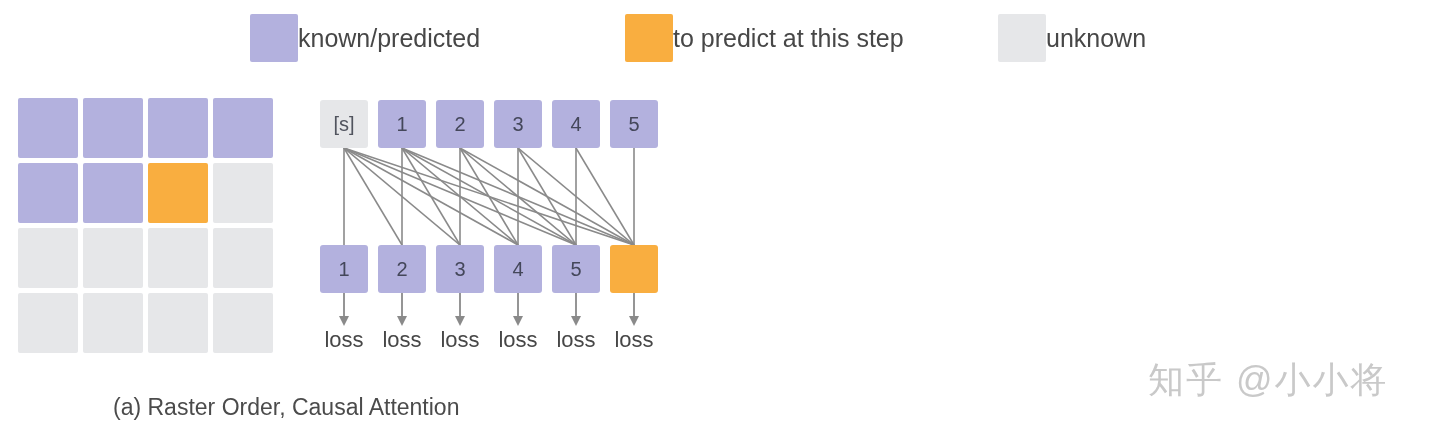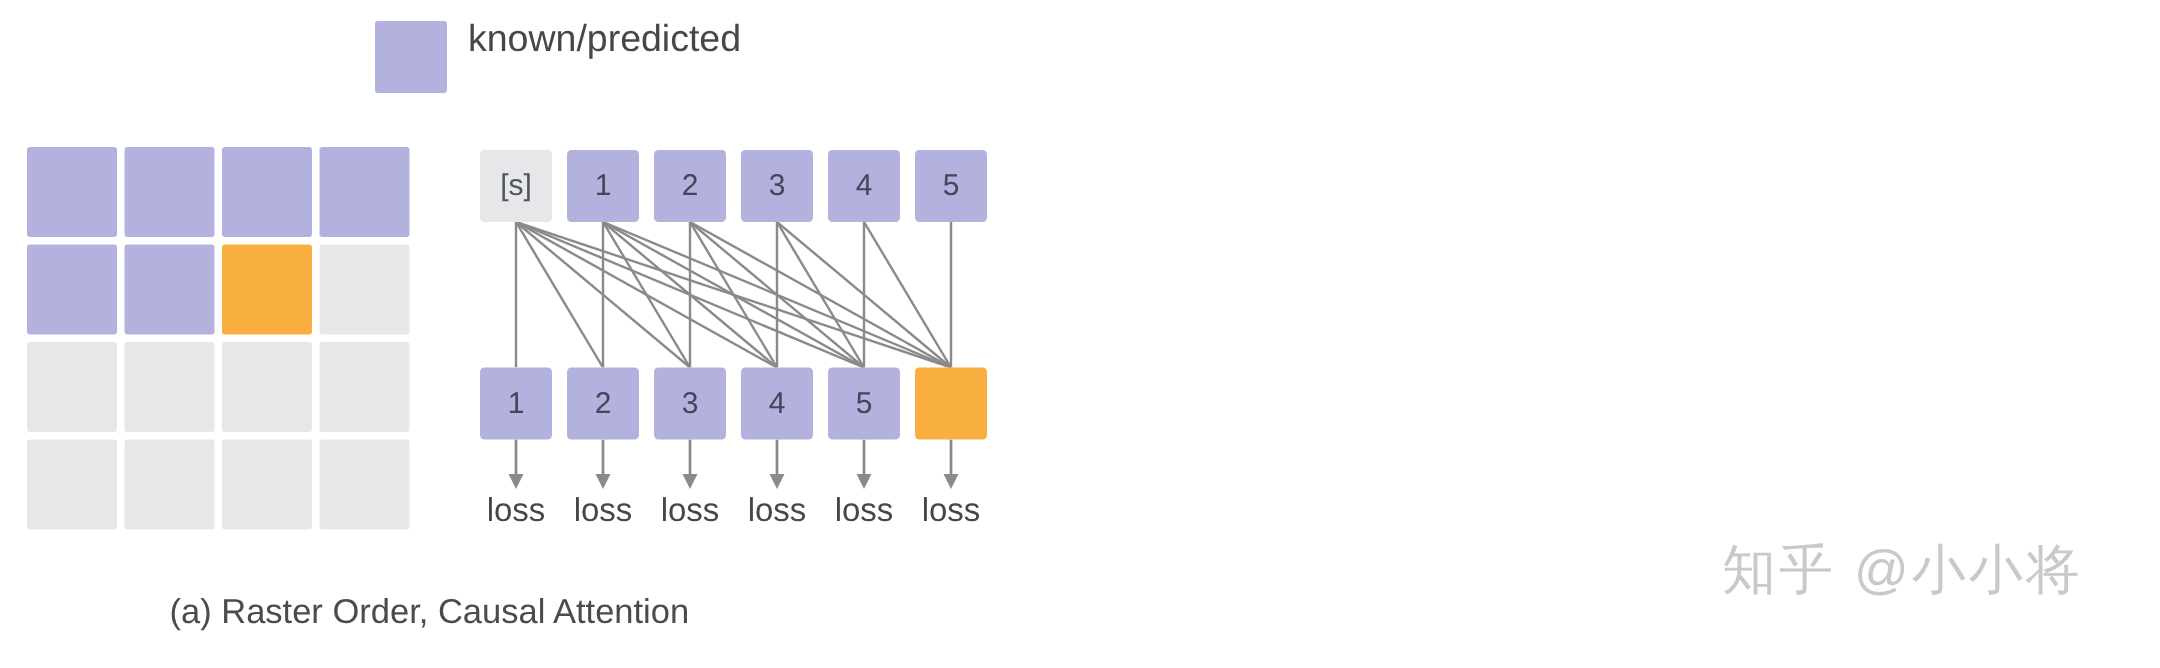--- a/index.html
+++ b/index.html
@@ -19,22 +19,21 @@
   
   .legend {
     position: absolute;
     left: 0; top: 0;
     width: 1440px;
     height: 72px;
   }
   .legend-item {
     position: absolute;
     display: flex;
-    align-items: flex-start;
-    gap: 14px;
+    align-items: center;
     top: 14px;
   }
   .legend-swatch {
     width: 48px;
     height: 48px;
     border-radius: 2px;
   }
   .legend-label {
     font-size: 25px;
     color: #474747;
@@ -138,20 +137,28 @@
     white-space: nowrap;
   }
 </style>
 </head>
 <body>
 
 <div class="legend">
   <div class="legend-item li0">
     <span class="legend-swatch c-known"></span>
     <span class="legend-label">known/predicted</span>
+  </div>
+  <div class="legend-item li1">
+    <span class="legend-swatch c-predict"></span>
+    <span class="legend-label">to predict at this step</span>
+  </div>
+  <div class="legend-item li2">
+    <span class="legend-swatch c-unknown"></span>
+    <span class="legend-label">unknown</span>
   </div>
 </div>
 
 <div class="panel panel-a">
   <div class="grid grid-a" id="grid-a">
       <div class="cell c-known"></div>
       <div class="cell c-known"></div>
       <div class="cell c-known"></div>
       <div class="cell c-known"></div>
       <div class="cell c-known"></div>

